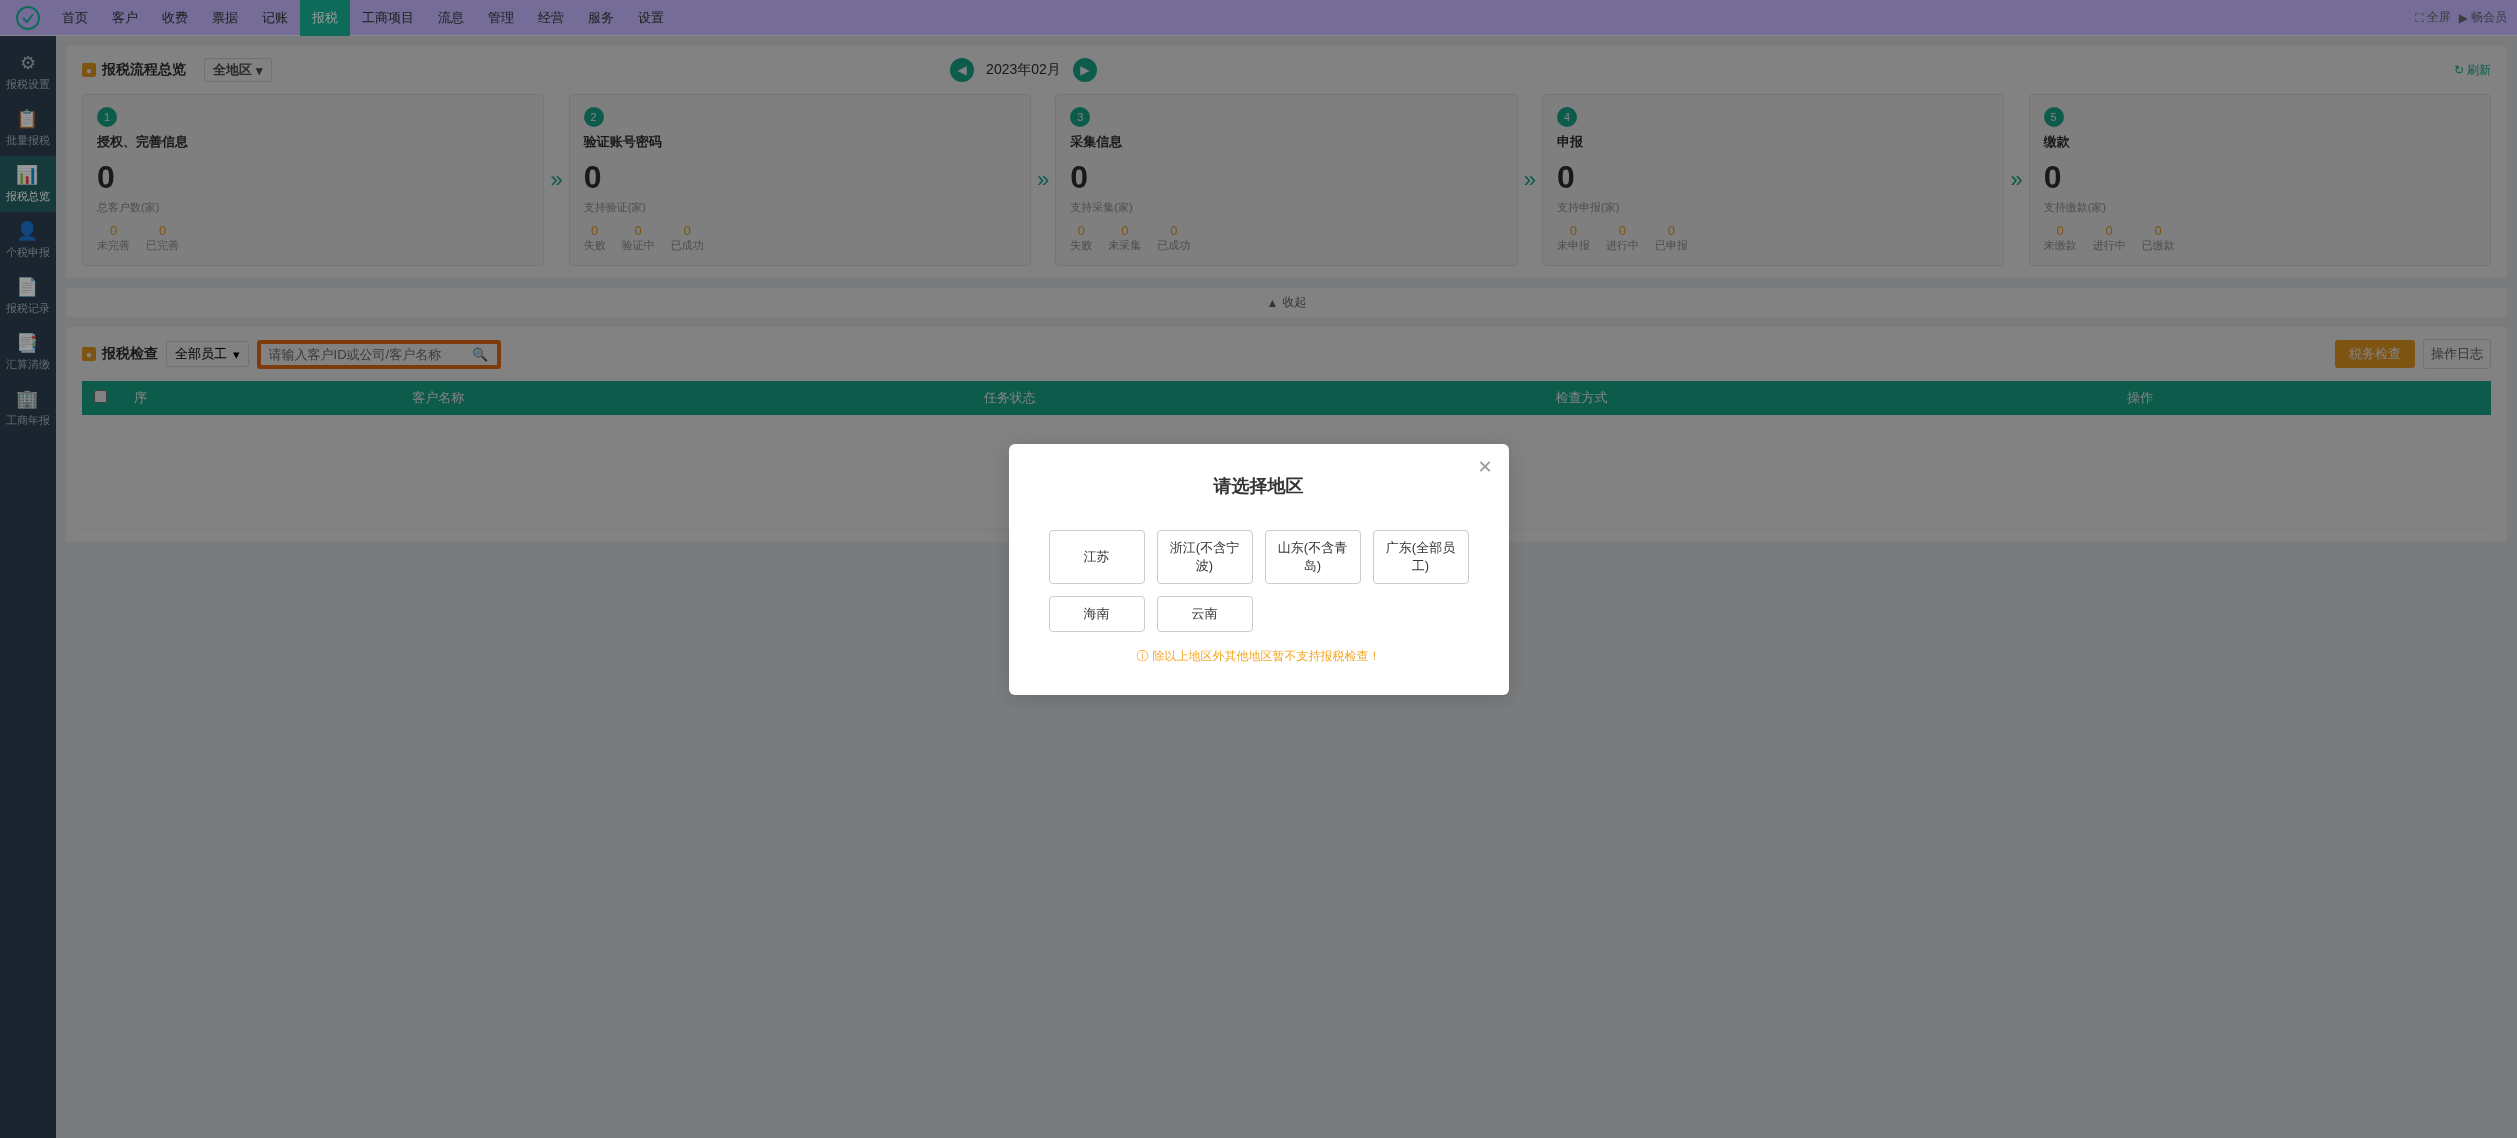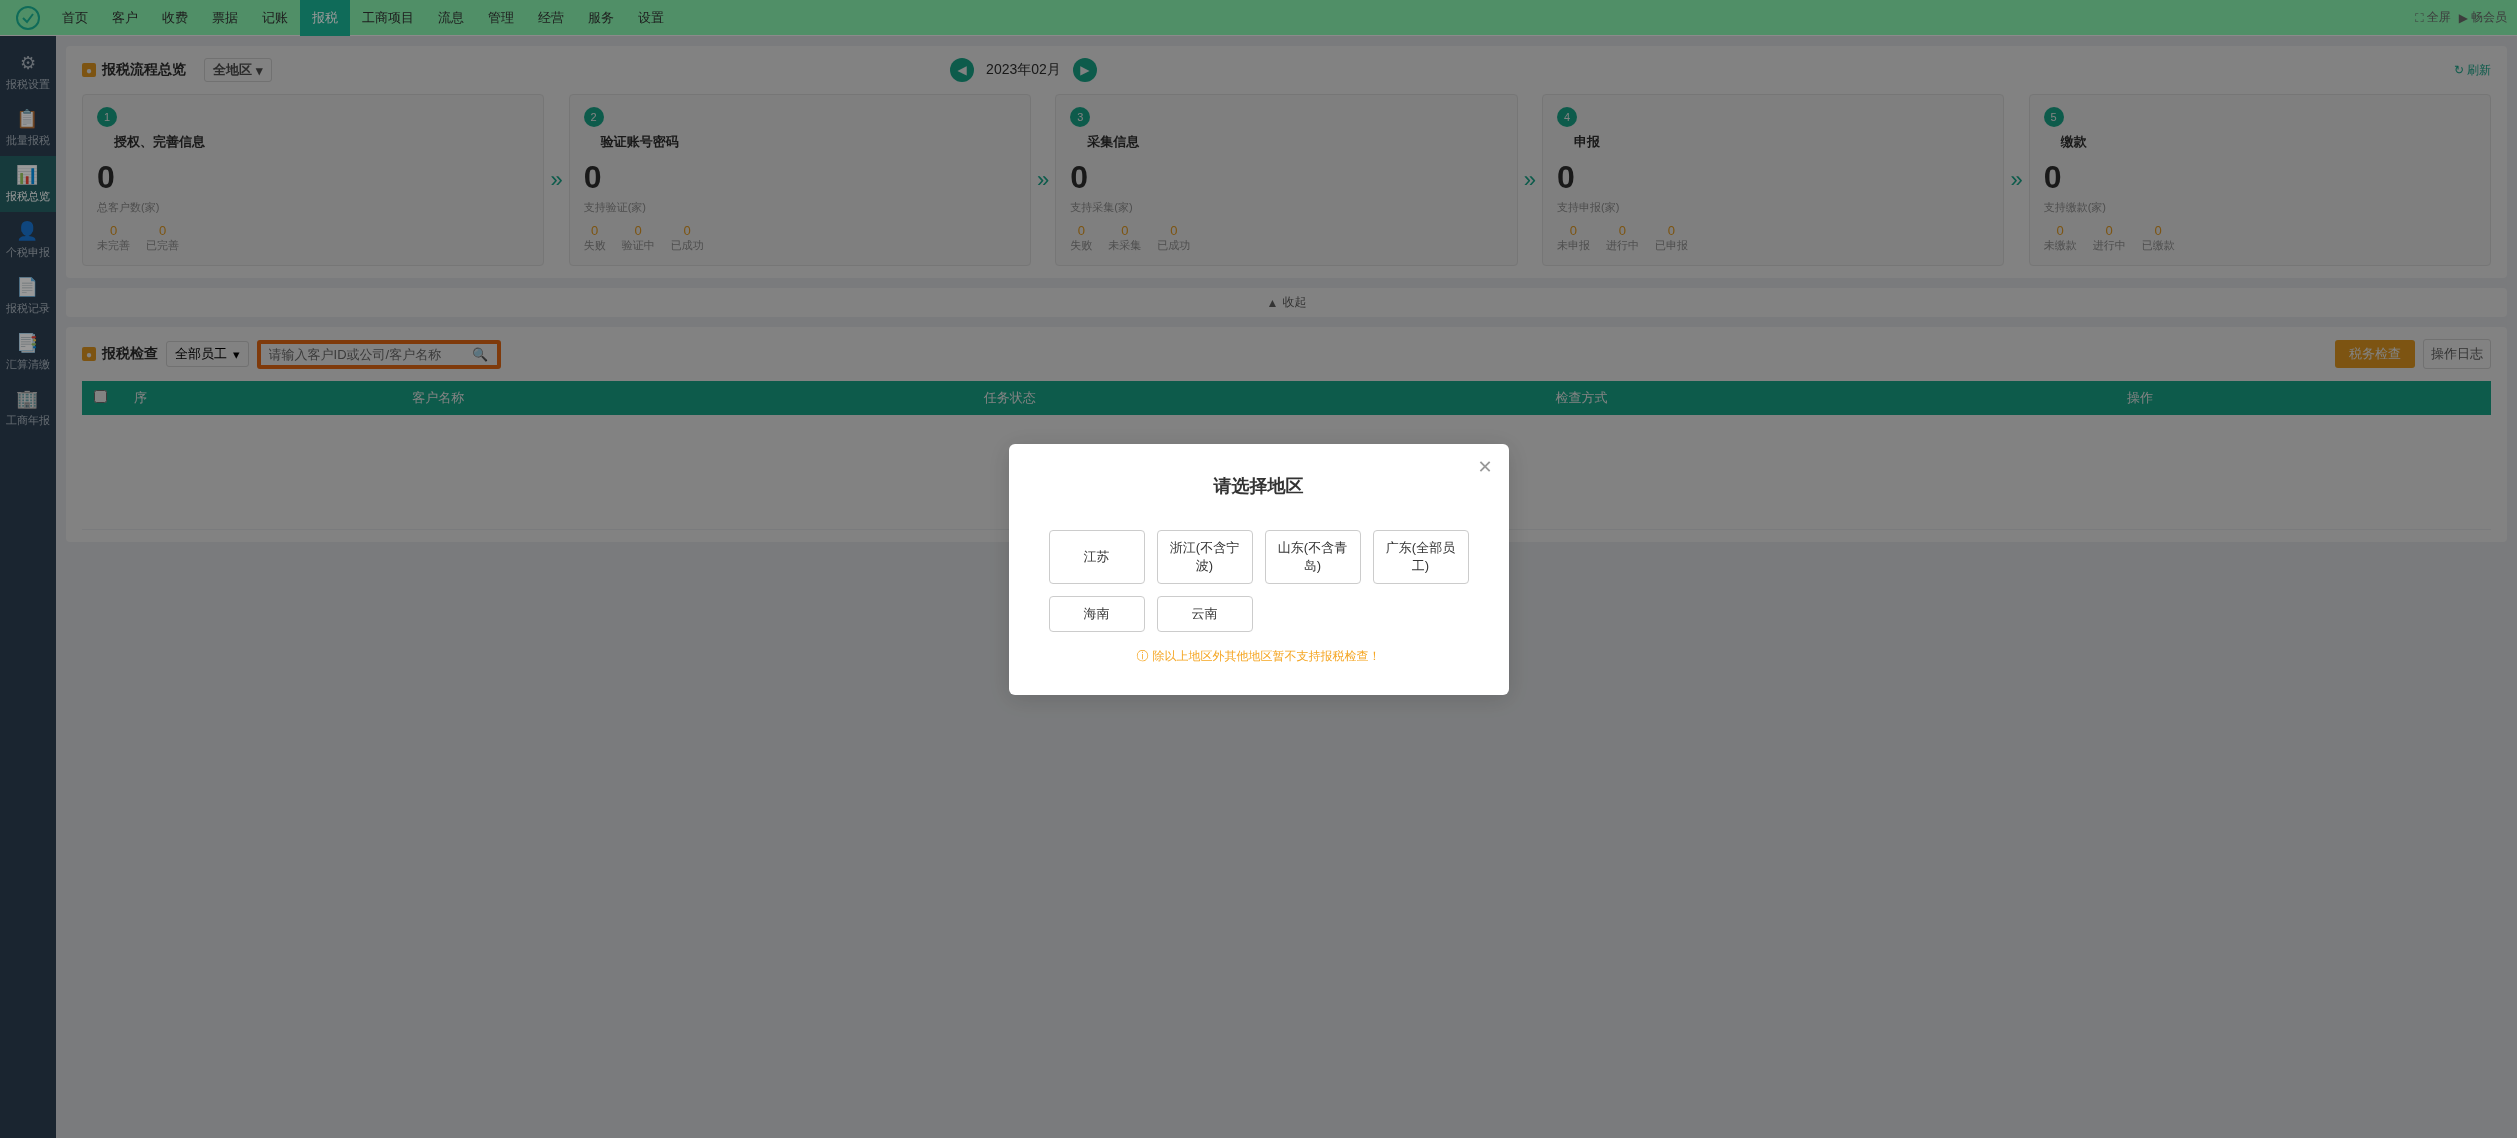--- a/index.html
+++ b/index.html
@@ -1,20 +1,20 @@
 <!DOCTYPE html>
 <html><head>
   <meta charset="utf-8">
   <style>
     * { box-sizing: border-box; margin: 0; padding: 0; }
     body { font-family: 'Microsoft YaHei', sans-serif; background: #f0f2f5; font-size: 13px; overflow: hidden; }
 
     
     .top-nav {
-      background: #86efac;
+      background: #c4b5fd;
       height: 36px;
       display: flex;
       align-items: center;
       border-bottom: 1px solid #e8e8e8;
       padding: 0 10px;
       position: relative;
       z-index: 10;
     }
     .top-nav-logo {
       width: 36px;
@@ -207,21 +207,21 @@
       height: 20px;
       background: #1ab394;
       color: #fff;
       border-radius: 50%;
       display: flex;
       align-items: center;
       justify-content: center;
       font-size: 11px;
       margin-bottom: 6px;
     }
-    .step-title { font-size: 13px; color: #333; font-weight: bold; margin-bottom: 8px; margin-left: 17px; }
+    .step-title { font-size: 13px; color: #333; font-weight: bold; margin-bottom: 8px; }
     .step-count { font-size: 32px; font-weight: bold; color: #333; margin-bottom: 4px; }
     .step-label { font-size: 11px; color: #999; margin-bottom: 8px; }
     .step-sub-counts {
       display: flex;
       gap: 16px;
       font-size: 12px;
     }
 
     
     .collapse-bar {

